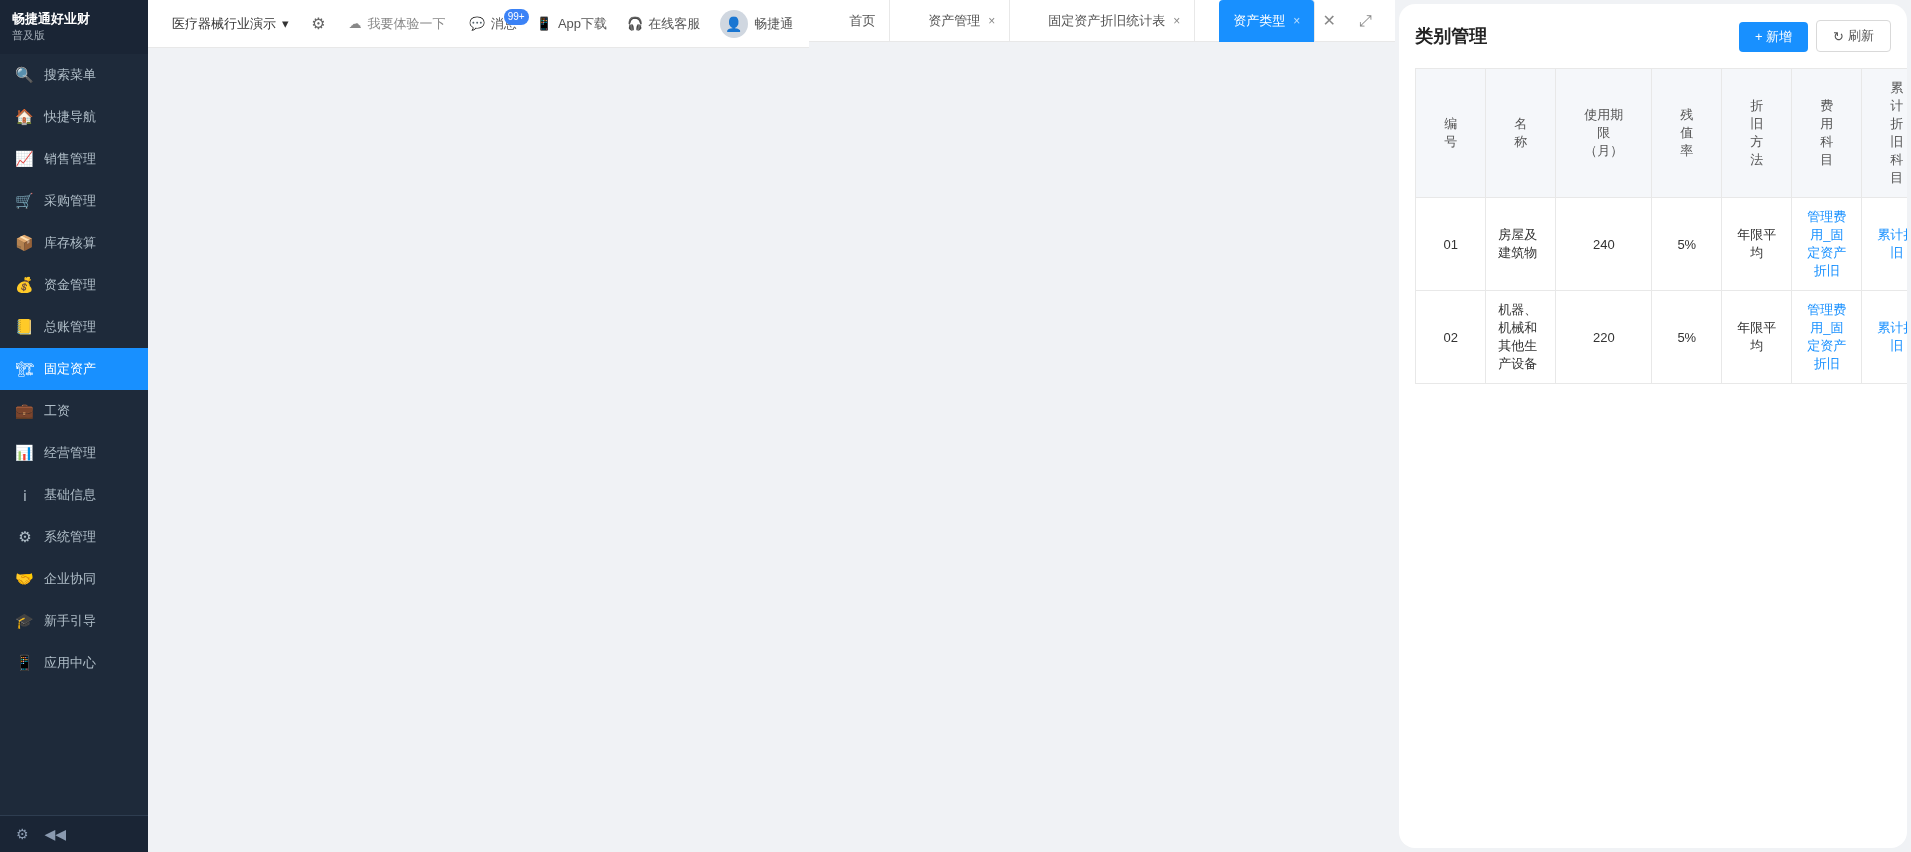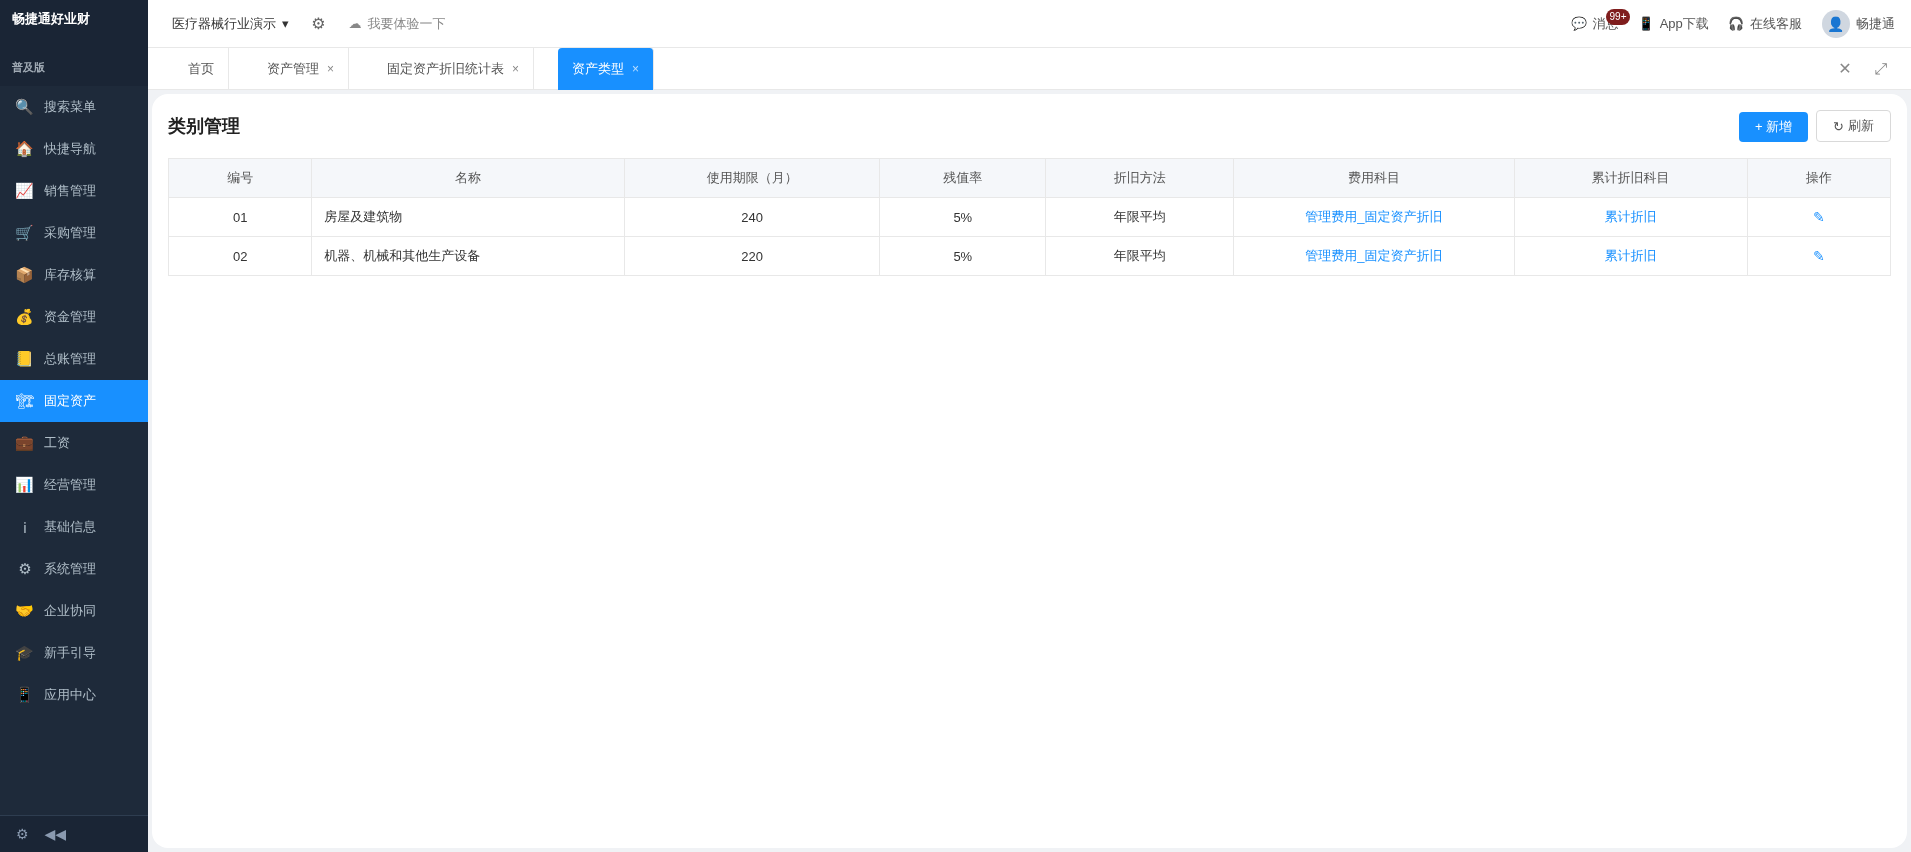--- a/index.html
+++ b/index.html
@@ -22,22 +22,21 @@
       font-weight: bold;
       display: flex;
       flex-direction: column;
       line-height: 1.4;
       min-height: 52px;
       justify-content: center;
     }
     .sidebar-logo .version {
       font-size: 11px;
       color: #a0aab4;
-      font-weight: bold;
-      margin-top: 32px;
+      font-weight: normal;
     }
     .sidebar-nav {
       flex: 1;
       overflow-y: auto;
       overflow-x: hidden;
     }
     .sidebar-nav::-webkit-scrollbar { width: 4px; }
     .sidebar-nav::-webkit-scrollbar-thumb { background: #3a4d62; }
     .nav-item {
       display: flex;
@@ -72,21 +71,21 @@
     .sidebar-bottom-btn {
       color: #8a9ab0;
       cursor: pointer;
       font-size: 14px;
     }
 
     
     .main {
       flex: 1;
       display: flex;
-      flex-direction: column;
+      flex-direction: row;
       height: 100%;
       background: #f0f2f5;
       overflow: hidden;
     }
 
     
     .topbar {
       height: 48px;
       background: #fff;
       display: flex;
@@ -144,21 +143,21 @@
       gap: 5px;
       color: #555;
       cursor: pointer;
       font-size: 13px;
       position: relative;
     }
     .badge {
       position: absolute;
       top: -6px;
       right: -12px;
-      background: #7f1d1d;
+      background: #3b82f6;
       color: #fff;
       font-size: 10px;
       padding: 0 4px;
       border-radius: 8px;
       min-width: 16px;
       text-align: left;
       line-height: 16px;
     }
     .user-info {
       display: flex;

